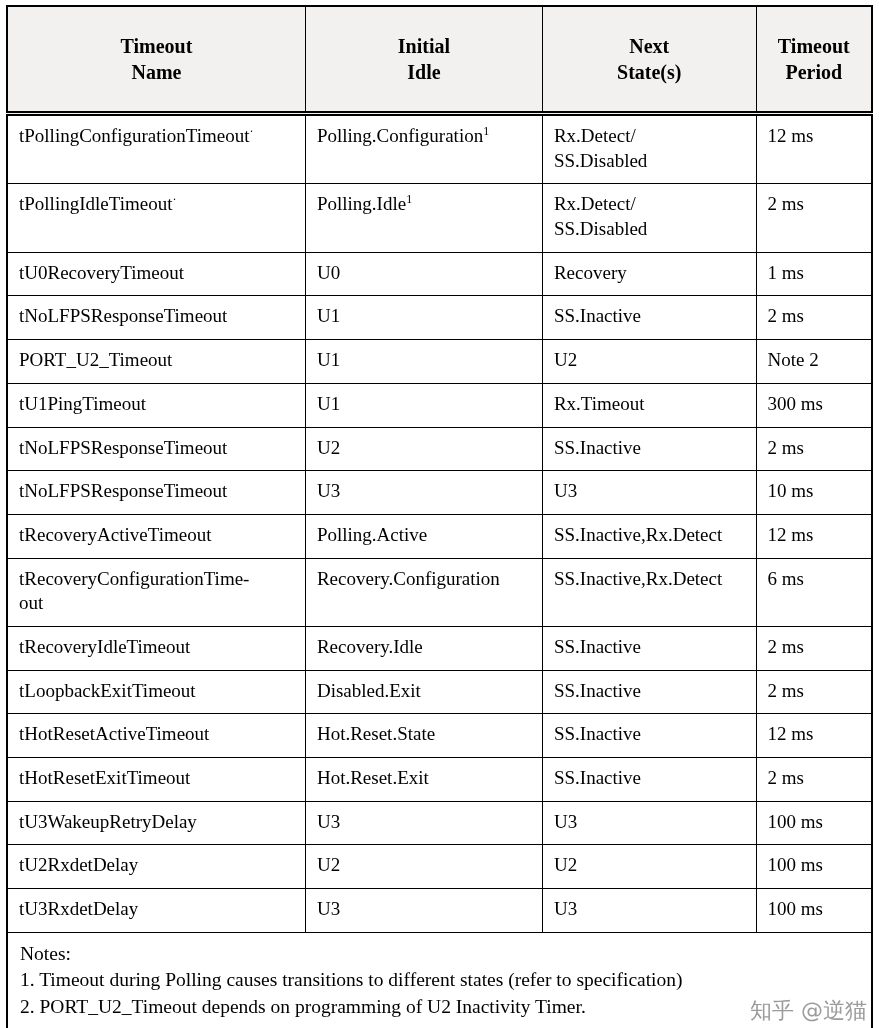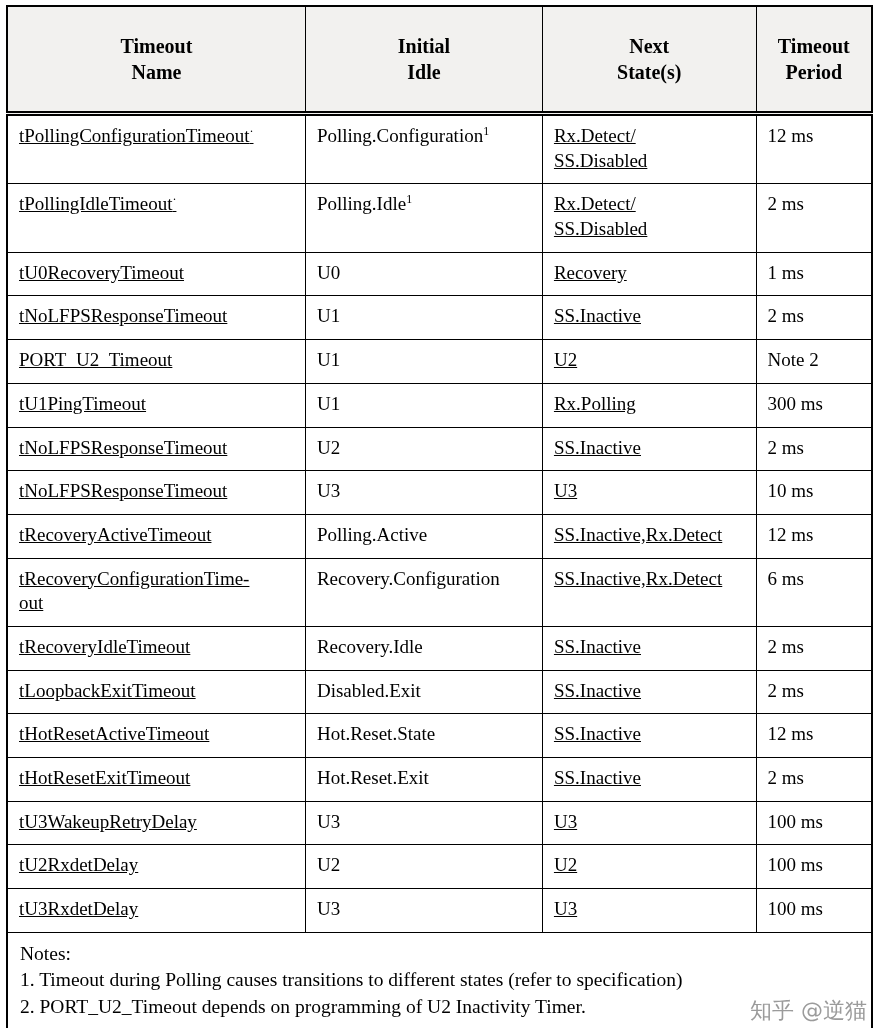--- a/index.html
+++ b/index.html
@@ -39,21 +39,21 @@
     padding: 26px 8px;
     white-space: pre-line;
     border-bottom: 5px double #000000;
   }
   tbody td {
     font-size: 19px;
     line-height: 1.3;
     padding: 8px 11px 10px 11px;
     background: #ffffff;
   }
-  td.c-name, td.c-next { white-space: pre-line; text-decoration: underline; }
+  td.c-name, td.c-next { white-space: pre-line; }
   sup {
     font-size: 12px;
     line-height: 0;
   }
   tfoot td.notes-cell {
     font-size: 19.5px;
     line-height: 1.36;
     padding: 8px 12px 12px 12px;
     border: 1px solid #000000;
   }
@@ -120,21 +120,21 @@
         </tr>
         <tr>
           <td class="c-name"><span>PORT_U2_Timeout</span><sup></sup></td>
           <td class="c-init"><span>U1</span><sup></sup></td>
           <td class="c-next">U2</td>
           <td class="c-period">Note 2</td>
         </tr>
         <tr>
           <td class="c-name"><span>tU1PingTimeout</span><sup></sup></td>
           <td class="c-init"><span>U1</span><sup></sup></td>
-          <td class="c-next">Rx.Polling</td>
+          <td class="c-next">Rx.Timeout</td>
           <td class="c-period">300 ms</td>
         </tr>
         <tr>
           <td class="c-name"><span>tNoLFPSResponseTimeout</span><sup></sup></td>
           <td class="c-init"><span>U2</span><sup></sup></td>
           <td class="c-next">SS.Inactive</td>
           <td class="c-period">2 ms</td>
         </tr>
         <tr>
           <td class="c-name"><span>tNoLFPSResponseTimeout</span><sup></sup></td>

